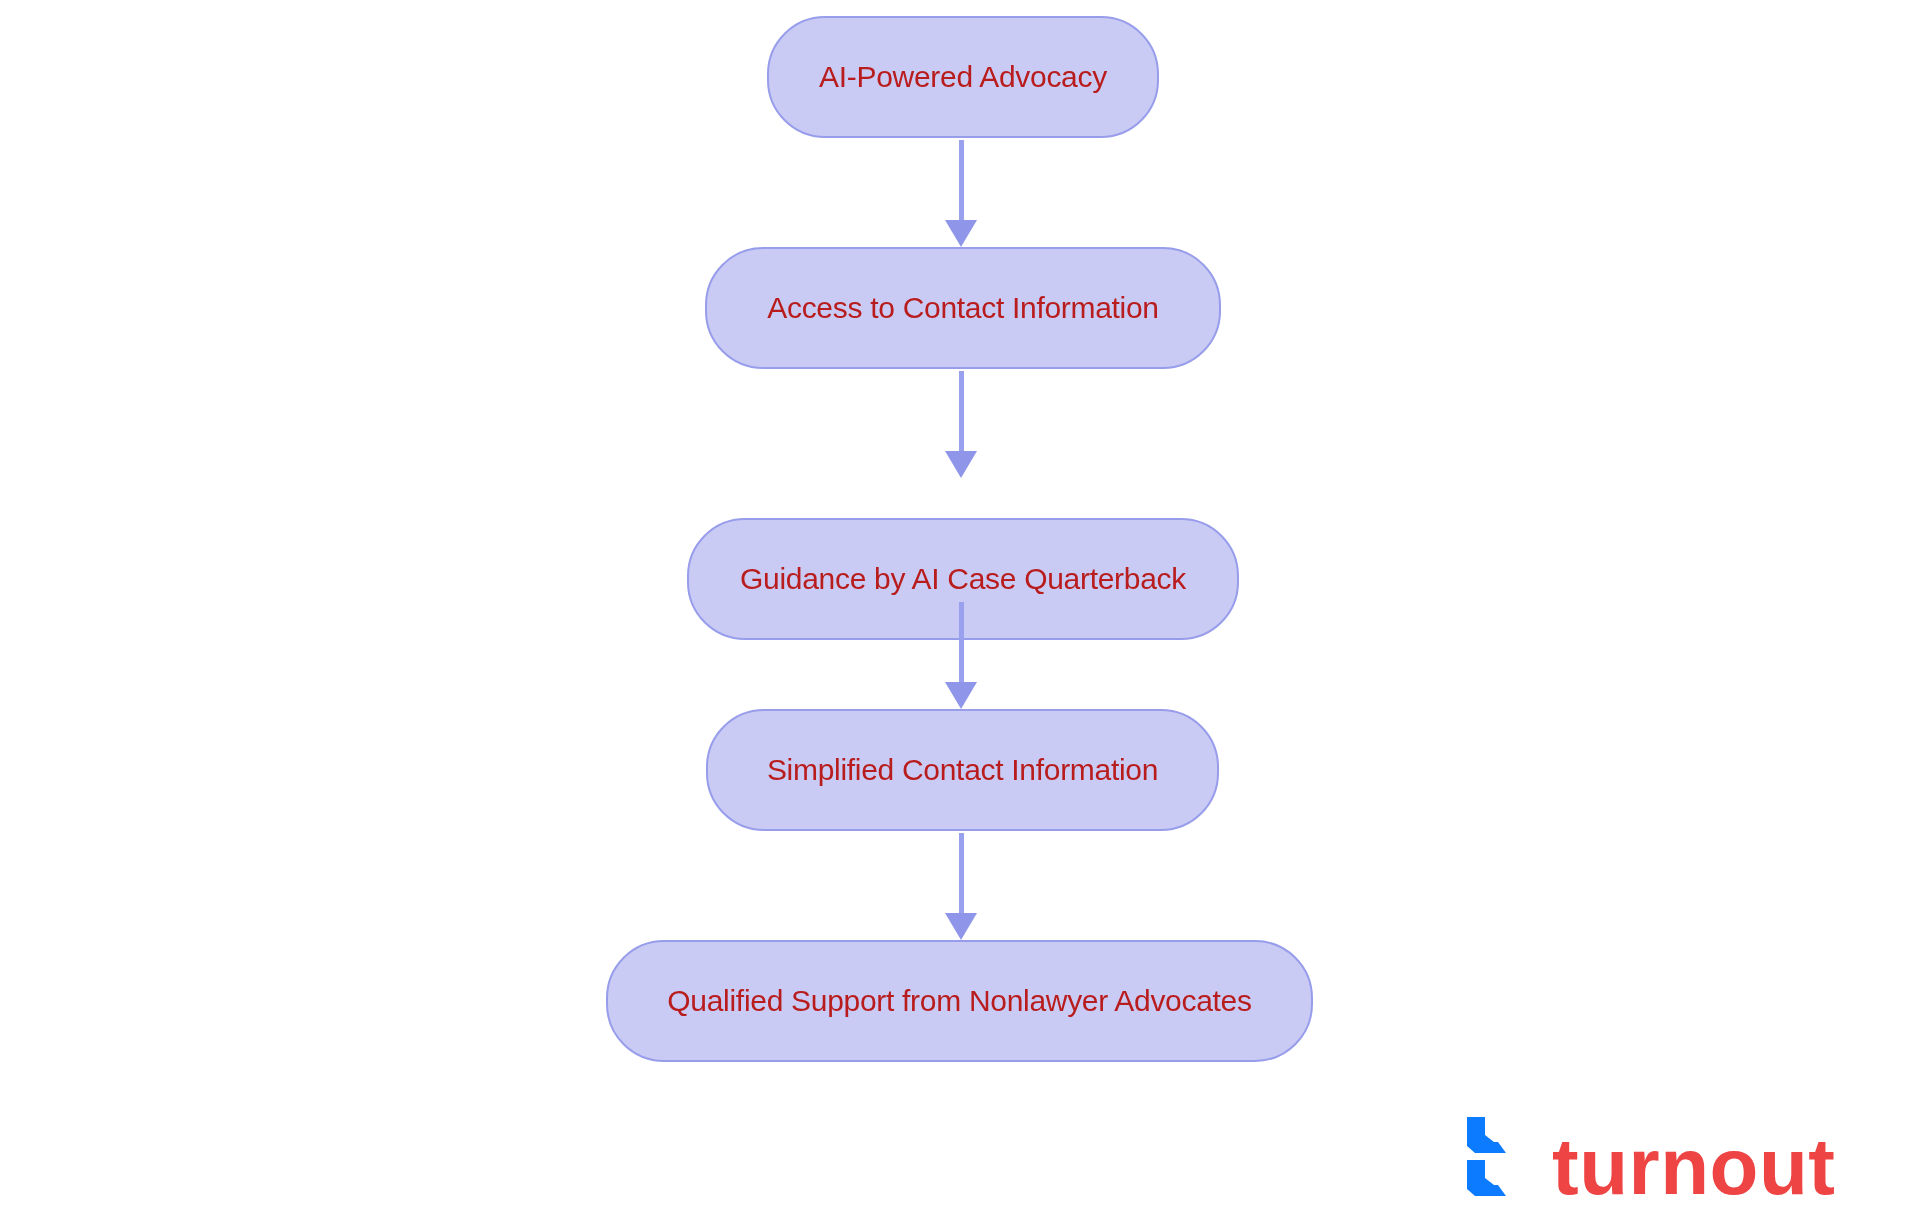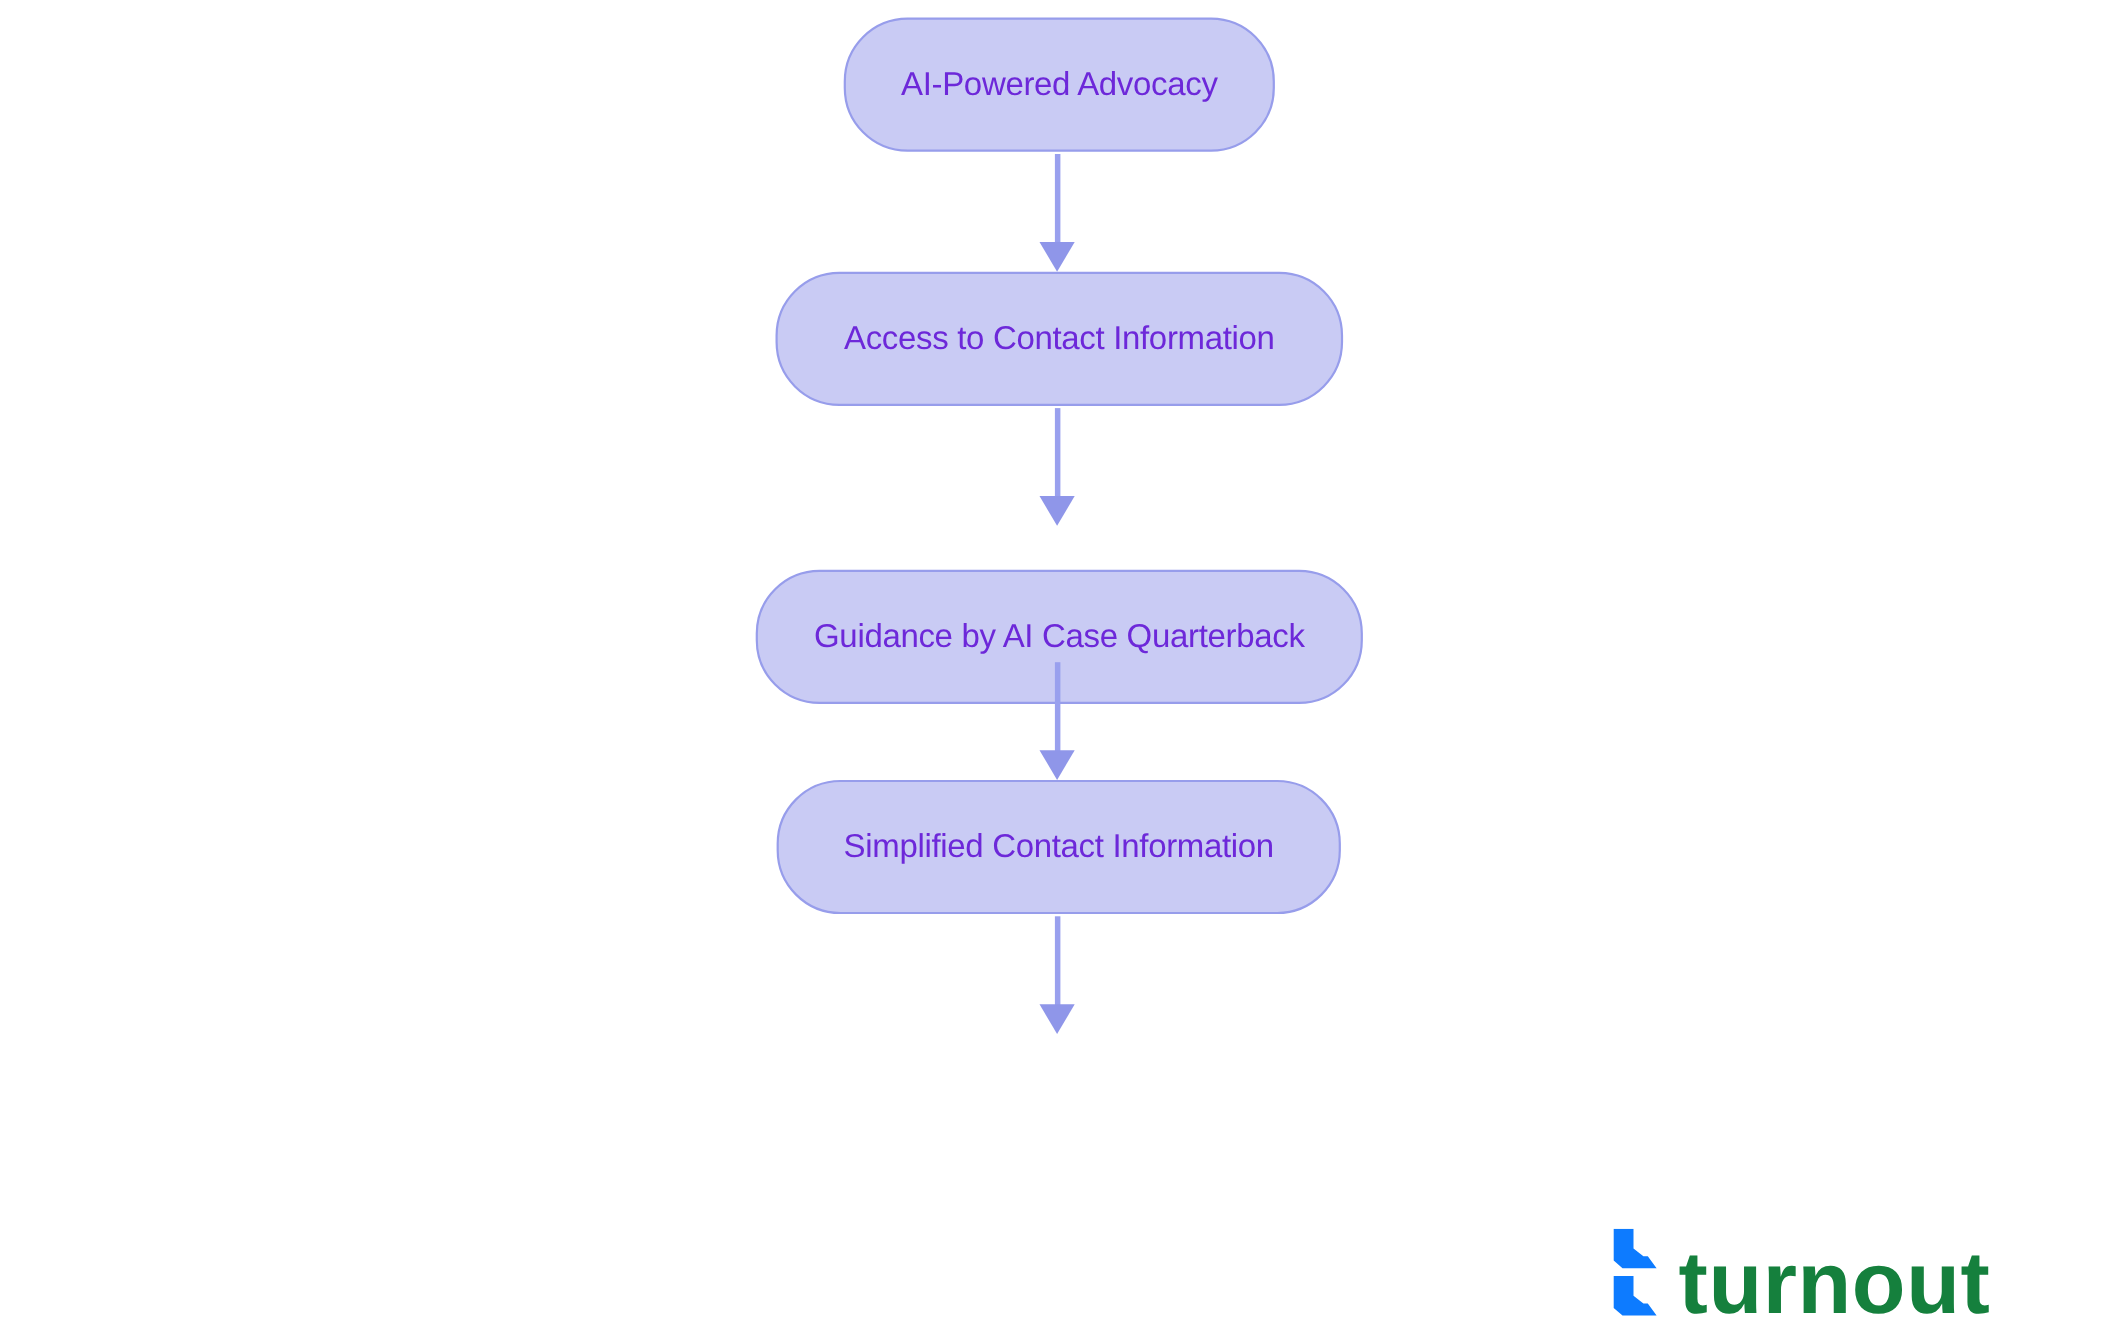--- a/index.html
+++ b/index.html
@@ -18,21 +18,21 @@
     position: absolute;
     height: 122px;
     border-radius: 58px;
     background: #c9cbf4;
     border: 2px solid #979deb;
     display: flex;
     align-items: center;
     justify-content: center;
   }
   .node .node-label {
-    color: #6d28d9;
+    color: #b91c1c;
     font-size: 30px;
     letter-spacing: -0.3px;
     white-space: nowrap;
   }
   .n1 { left: 767px; top: 16px;  width: 392px; }
   .n2 { left: 705px; top: 247px; width: 516px; }
   .n3 { left: 687px; top: 478px; width: 552px; margin-top: 40px; }
   .n4 { left: 706px; top: 709px; width: 513px; }
   .n5 { left: 606px; top: 940px; width: 707px; }
 
@@ -64,26 +64,26 @@
   
   .logo {
     position: absolute;
     left: 1465px;
     top: 1117px;
     display: flex;
     align-items: flex-end;
   }
   .logo-icon { display: block; }
   .logo-text {
-    color: #15803d;
+    color: #ef4444;
     font-size: 80px;
     font-weight: 700;
     line-height: 0.78;
     letter-spacing: 0.5px;
-    margin-left: 18px;
+    margin-left: 44px;
     white-space: nowrap;
   }
 </style>
 </head>
 <body>
 
 <div class="canvas">
 
   <div class="node n1">
     <span class="node-label">AI-Powered Advocacy</span>
@@ -114,20 +114,23 @@
 
   <div class="node n4">
     <span class="node-label">Simplified Contact Information</span>
   </div>
 
   <div class="arrow a4">
     <div class="shaft"></div>
     <div class="head"></div>
   </div>
 
+  <div class="node n5">
+    <span class="node-label">Qualified Support from Nonlawyer Advocates</span>
+  </div>
 
   <div class="logo">
     <svg class="logo-icon" width="43" height="81" viewBox="0 0 43 81" xmlns="http://www.w3.org/2000/svg">
       <path d="M2,0 H20 V18 L29,25 H33 L41,36 H10 L2,29 Z" fill="#0d7bff"></path>
       <path d="M2,43 H20 V61 L29,68 H33 L41,79 H10 L2,72 Z" fill="#0d7bff"></path>
     </svg>
     <span class="logo-text">turnout</span>
   </div>
 
 </div>

